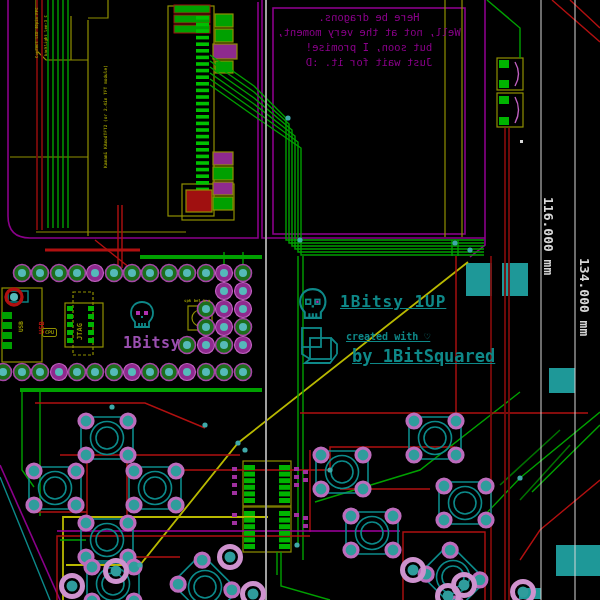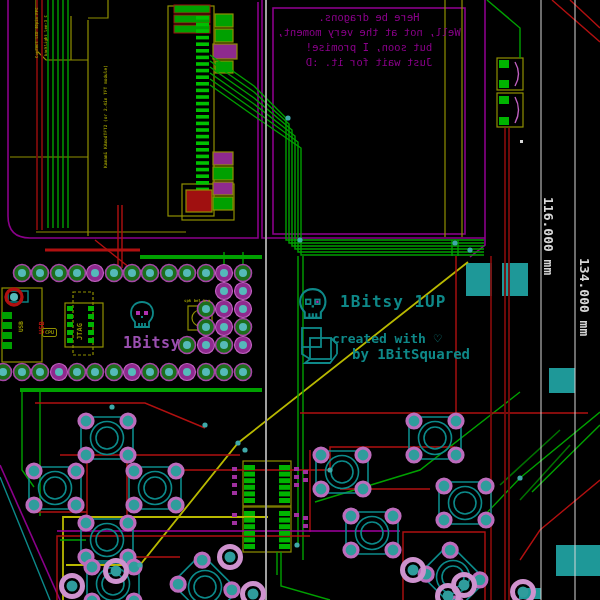--- a/index.html
+++ b/index.html
@@ -1,20 +1,20 @@
 <!DOCTYPE html>
 <html><head>
 <meta charset="utf-8">
 <style>
   html,body{margin:0;padding:0;background:#000;}
   #screen{position:relative;width:600px;height:600px;background:#000;overflow:hidden;
           font-family:"DejaVu Sans Mono",monospace;}
   svg{position:absolute;left:0;top:0;}
   .txt{position:absolute;font-family:"DejaVu Sans Mono",monospace;font-weight:bold;white-space:nowrap;}
-  .teal{color:#0E8888;}
+  .teal{color:#0E8888;text-decoration:underline;}
   .purple{color:#8A008A;}
   .olive{color:#8F8F00;}
   .red{color:#B01010;}
   .white{color:#D8D8D8;}
   .mirwrap{position:absolute;left:276px;top:10px;width:186px;transform:scaleX(-1);
            text-align:center;font-size:10.5px;line-height:15px;}
   .rot90{transform:rotate(90deg);transform-origin:0 0;}
   .rotm90{transform:rotate(-90deg);transform-origin:0 0;}
   .cputag{border:1px solid #8F8F00;border-radius:2px;padding:0 2px;font-size:5px;line-height:7px;}
 </style>
@@ -384,22 +384,22 @@
 </svg>
 
 <div class="mirwrap purple">
   <div>Here be dragons.</div>
   <div>Well, not at the very moment,</div>
   <div>but soon, I promise!</div>
   <div>Just wait for it. :D</div>
 </div>
 
 <div class="txt teal" style="left:340px;top:292px;font-size:16px;letter-spacing:1px;">1Bitsy 1UP</div>
-<div class="txt teal" style="left:332px;top:331px;font-size:13px;">created with ♡</div>
-<div class="txt teal" style="left:352px;top:346px;font-size:14px;">by 1BitSquared</div>
+<div class="txt teal" style="left:346px;top:331px;font-size:10px;">created with ♡</div>
+<div class="txt teal" style="left:352px;top:346px;font-size:17px;">by 1BitSquared</div>
 
 <div class="txt" style="left:123px;top:334px;font-size:15px;color:#9A4FB0;letter-spacing:.5px;">1Bitsy</div>
 
 <div class="txt white rot90" style="left:556px;top:197px;font-size:13px;">116.000 mm</div>
 <div class="txt white rot90" style="left:592px;top:258px;font-size:13px;">134.000 mm</div>
 
 <div class="txt red rotm90" style="left:38px;top:334px;font-size:7px;">USB</div>
 <div class="txt olive rotm90" style="left:17px;top:332px;font-size:6px;">USB</div>
 <div class="txt olive rotm90" style="left:76px;top:340px;font-size:7px;">JTAG</div>
 <div class="txt olive cputag" style="left:42px;top:328px;">CPU</div>

